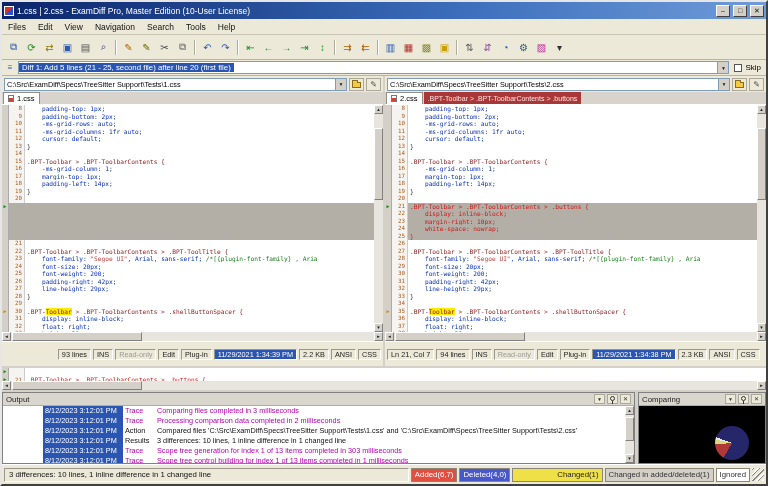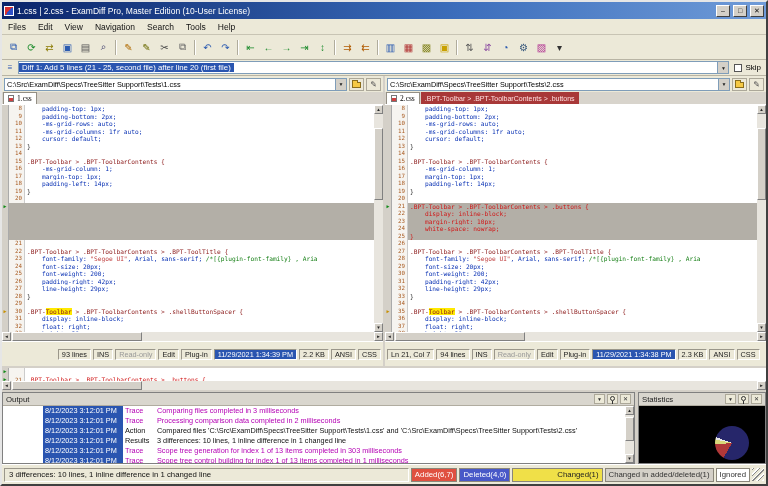--- a/index.html
+++ b/index.html
@@ -38,21 +38,21 @@
   .pane{width:383px;display:flex;flex-direction:column;min-width:0;background:#fff;}
   .vsplit{width:2px;background:#d4d0c8;flex:none;}
   .pathbar{height:16px;flex:none;background:#ece9d8;display:flex;align-items:center;gap:2px;padding:1px 2px;}
   .path-combo{flex:1;height:13px;background:#fff;border:1px solid #7f9db9;display:flex;align-items:center;font-size:7.3px;padding-left:2px;white-space:nowrap;overflow:hidden;}
   .mini-btn{width:15px;height:13px;flex:none;background:#ece9d8;border:1px solid #aca899;display:flex;align-items:center;justify-content:center;font-size:8px;color:#555;}
   .folder-glyph{width:9px;height:6px;background:#f5c944;border:1px solid #8a6d1a;position:relative;margin-top:2px;}
   .folder-glyph::before{content:"";position:absolute;top:-3px;left:-1px;width:4px;height:2px;background:#f5c944;border:1px solid #8a6d1a;border-bottom:none;}
   .edit-glyph::before{content:"✎";}
 
   .tabbar{height:13px;flex:none;background:#d8d4cc;display:flex;align-items:flex-end;gap:1px;padding:0 1px;border-bottom:1px solid #fff;}
-  .tab{height:12px;background:#fff;border:1px solid #948f84;border-bottom:none;display:flex;align-items:center;gap:3px;padding:0 4px;font-size:7.5px;font-family:Liberation Serif, serif;}
+  .tab{height:12px;background:#fff;border:1px solid #948f84;border-bottom:none;display:flex;align-items:center;gap:3px;padding:0 4px;font-size:7.5px;}
   .file-glyph{width:6px;height:7px;border:1px solid #777;background:linear-gradient(180deg,#fff 45%,#d04040 45%);}
   .scope-chip{height:12px;background:#a83838;color:#ffe0e0;display:flex;align-items:center;padding:0 4px;font-size:7px;white-space:nowrap;overflow:hidden;}
 
   .code-area{flex:1;display:flex;min-height:0;}
   .code-rows{flex:1;min-width:0;overflow:hidden;display:flex;flex-direction:column;background:#fff;}
   .crow{display:flex;height:7.5px;line-height:7.5px;flex:none;font-family:"DejaVu Sans Mono",monospace;font-size:6.2px;white-space:pre;}
   .cmargin{width:7px;flex:none;background:#d4d0c8;border-right:1px solid #aaa;text-align:center;font-size:5px;line-height:7px;}
   .m-add{color:#118a18;} .m-chg{color:#c89000;}
   .cnum{width:16px;flex:none;text-align:right;padding-right:2px;background:#f6f4f0;border-right:1px solid #ccc;color:#a85a20;font-size:5.8px;}
   .ctext{flex:1;min-width:0;padding-left:2px;overflow:hidden;color:#222;}
@@ -415,21 +415,21 @@
           <div class="strack">
               <div class="vthumb" style="top:2px;height:24px;"></div>
             </div>
           <div class="sarrow sa-down"></div>
         </div>
       </div>
     </div>
     <div class="stats-splitter"></div>
     <div class="dock-panel stats-panel">
       <div class="panel-header">
-        <span>Statistics</span>
+        <span>Comparing</span>
         <span class="hicons">
           <span class="hicon hi-menu"></span>
           <span class="hicon hi-pin"></span>
           <span class="hicon hi-close"></span>
         </span>
       </div>
       <div class="stats-body">
         <div class="pie"></div>
       </div>
     </div>

